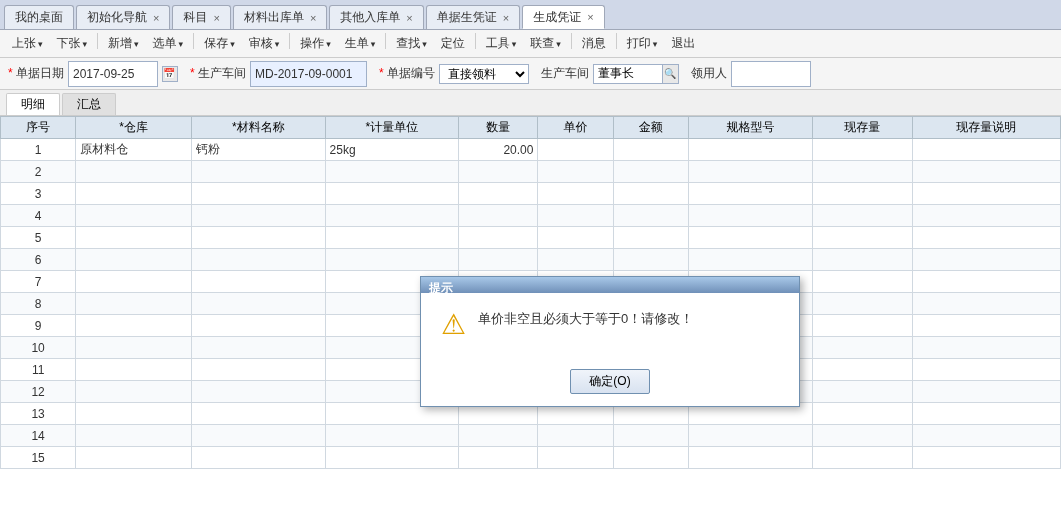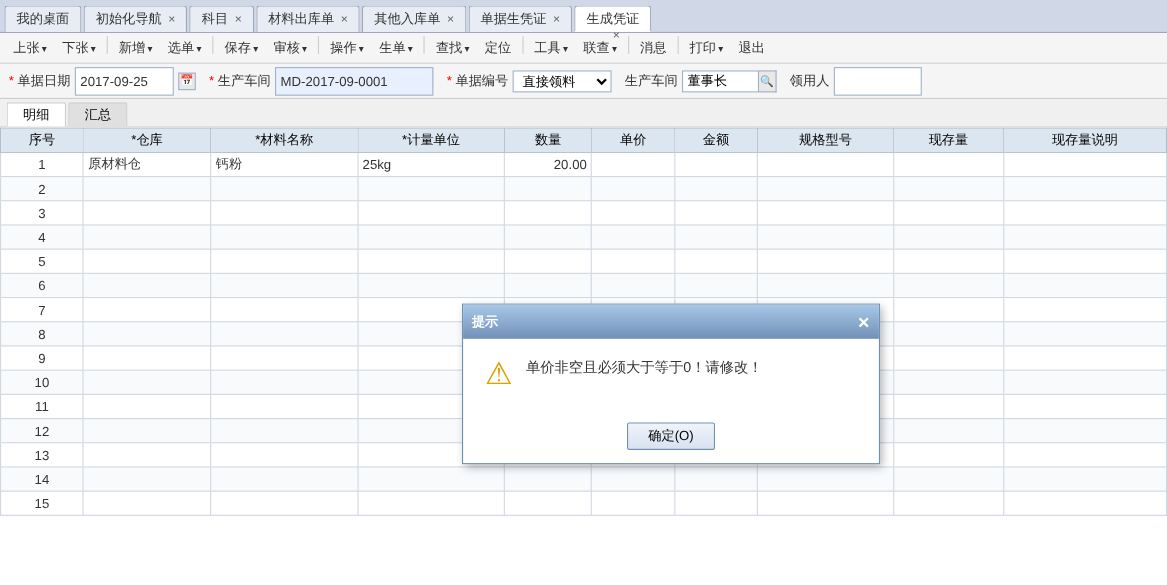--- a/index.html
+++ b/index.html
@@ -32,21 +32,20 @@
       cursor: pointer;
       height: 24px;
       font-size: 12px;
       color: #333;
       border-radius: 3px 3px 0 0;
     }
     .tab.active {
       background: #fff;
       border-bottom: 1px solid #fff;
       z-index: 1;
-      flex-direction: column;
     }
     .tab .close-btn {
       margin-left: 6px;
       color: #666;
       font-size: 11px;
       cursor: pointer;
     }
 
     
     .toolbar {
@@ -100,21 +99,21 @@
     }
     .form-input {
       border: 1px solid #a0b0c8;
       background: #fff;
       padding: 12px 4px;
       height: 20px;
       font-size: 12px;
       color: #333;
     }
     .form-input.date { width: 90px; }
-    .form-input.billno { width: 144px; background: #e8f0ff; }
+    .form-input.billno { width: 117px; background: #e8f0ff; }
     .cal-icon {
       display: inline-block;
       width: 16px;
       height: 16px;
       border: 1px solid #a0b0c8;
       background: #e8e8e8;
       cursor: pointer;
       font-size: 10px;
       text-align: center;
       line-height: 14px;
@@ -218,26 +217,27 @@
       position: absolute;
       top: 160px;
       left: 420px;
       width: 380px;
       background: #fff;
       border: 1px solid #7090b0;
       box-shadow: 3px 3px 8px rgba(0,0,0,0.3);
     }
     .dialog-titlebar {
       display: flex;
-      align-items: center;
+      align-items: flex-start;
       justify-content: space-between;
       background: linear-gradient(to bottom, #a8c8e8, #7090b8);
       padding: 3px 8px;
-      height: 31px;
+      height: 16px;
       cursor: move;
+      flex-direction: column;
     }
     .dialog-title {
       color: #fff;
       font-size: 12px;
       font-weight: bold;
     }
     .dialog-close {
       color: #fff;
       font-size: 14px;
       cursor: pointer;

